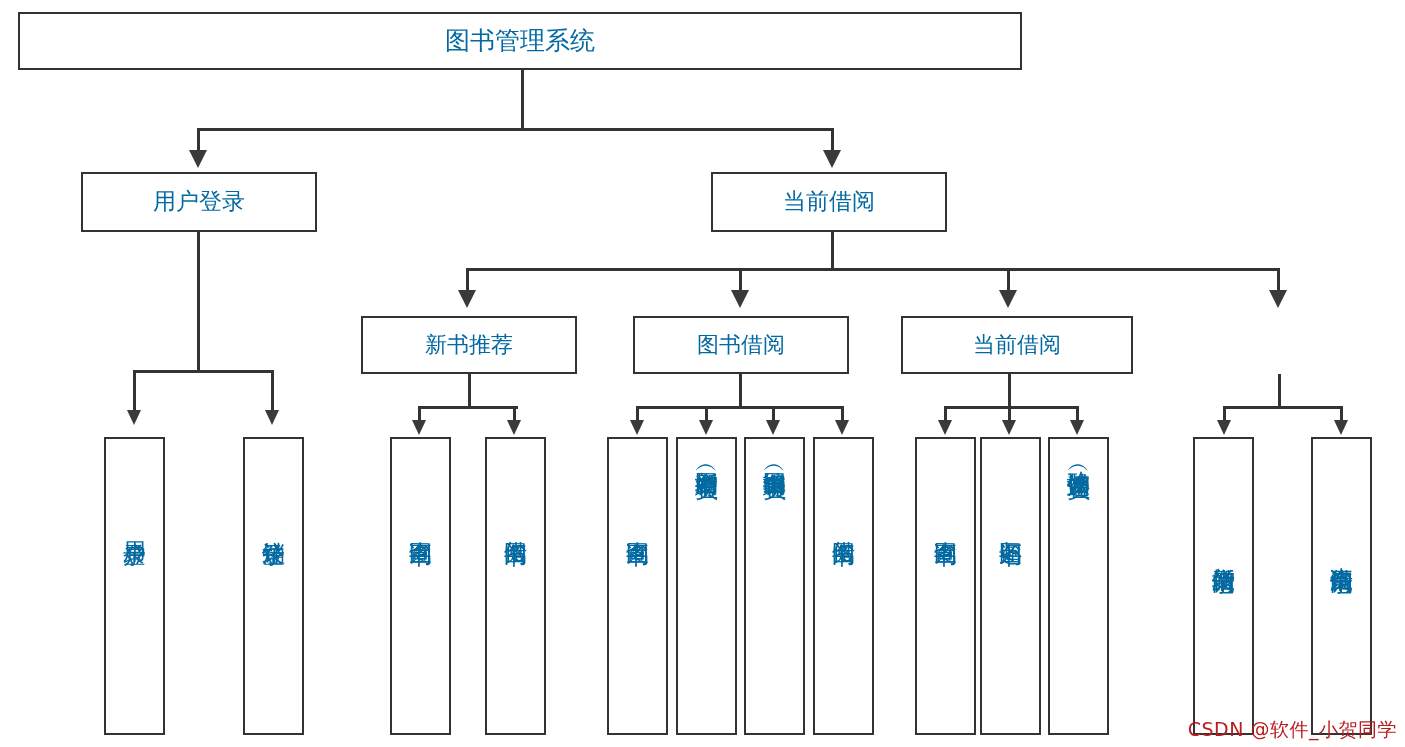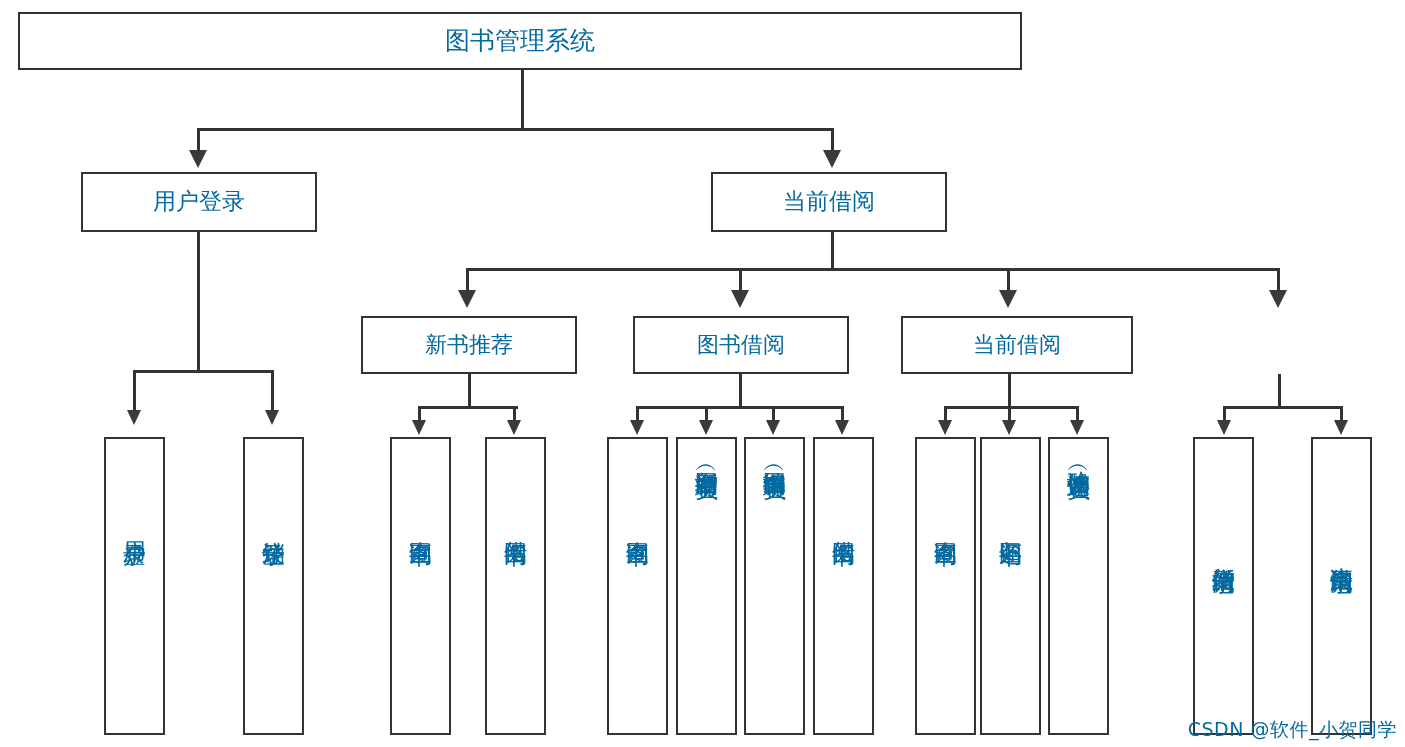--- a/index.html
+++ b/index.html
@@ -79,21 +79,21 @@
     border-left-width:7px;
     border-right-width:7px;
     border-top-width:15px;
   }
   
   #watermark{
     position:absolute;
     right:8px;
     bottom:4px;
     font-size:19px;
-    color:#0369a1;
+    color:#b91c1c;
     letter-spacing:.5px;
     white-space:nowrap;
   }
 </style>
 </head>
 <body>
 
 <div id="canvas">
 
   <div class="node root" style="left:18px;top:12px;width:1004px;height:58px;">

